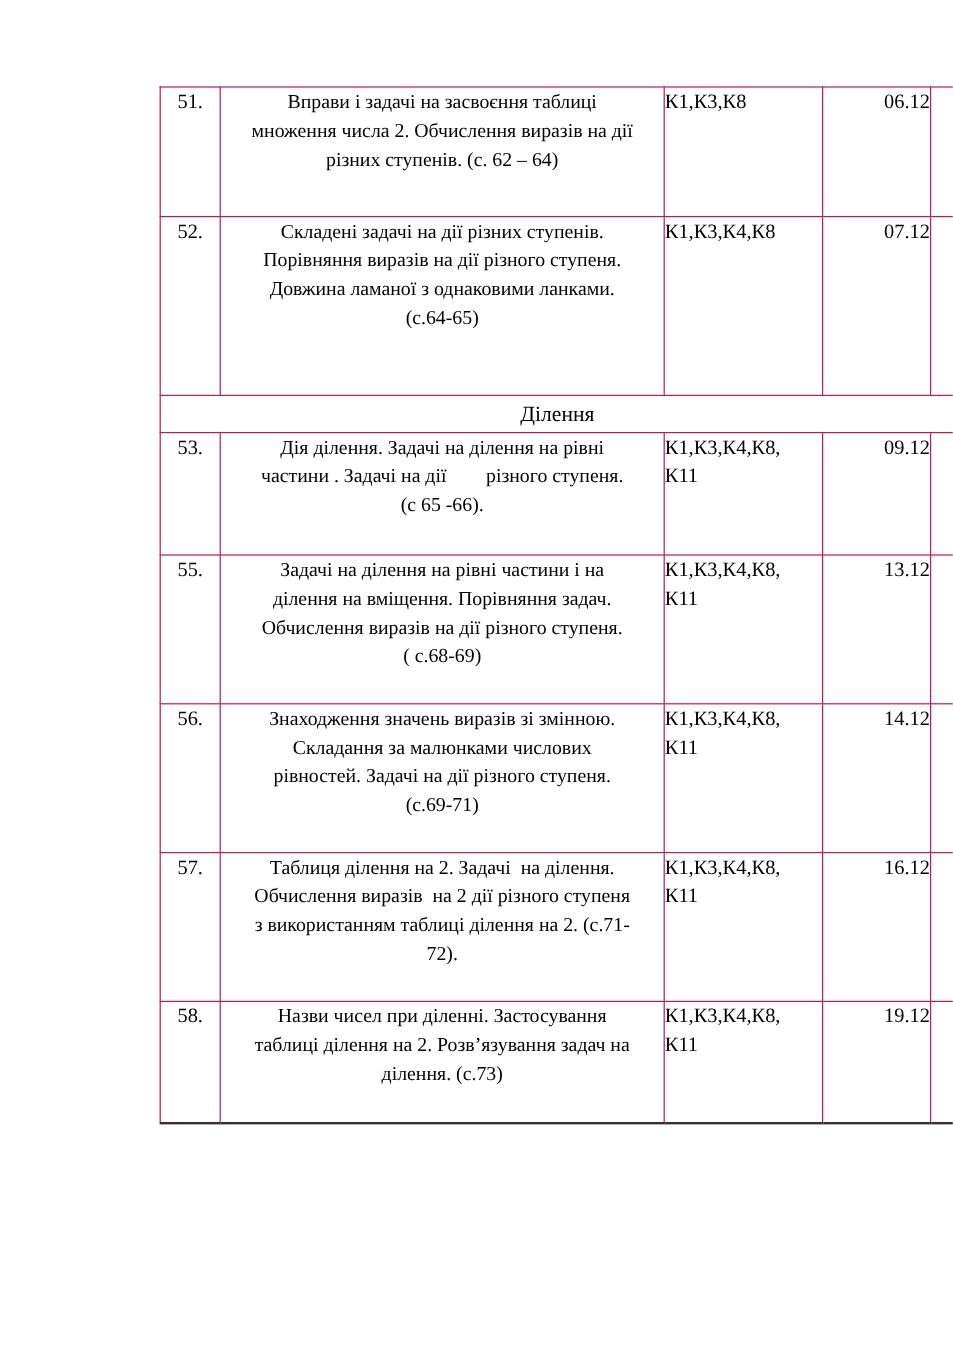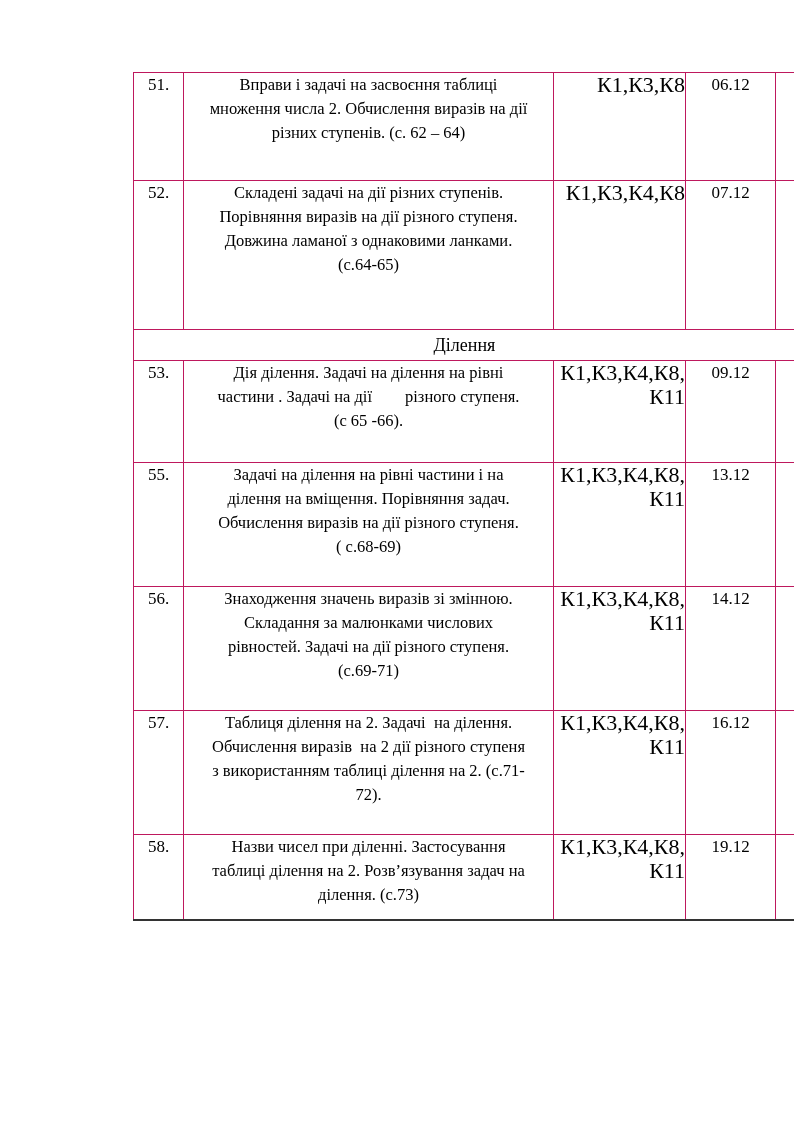--- a/index.html
+++ b/index.html
@@ -45,28 +45,28 @@
     padding-top: 3px;
   }
   td.cell-topic {
     font-size: 16.5px;
     line-height: 24px;
     padding: 24px 2px 0 2px;
     white-space: pre-wrap;
     text-align: center;
   }
   td.cell-codes {
-    text-align: right;
-    font-size: 22px;
+    text-align: left;
+    font-size: 17px;
     line-height: 24px;
     padding-top: 3px;
     white-space: pre-wrap;
   }
   td.cell-date {
-    text-align: center;
+    text-align: right;
     font-size: 17px;
     line-height: 24px;
     padding-top: 3px;
   }
   td.cell-extra { }
 
   tr.divider-row td {
     text-align: center;
     font-weight: normal;
     font-size: 18px;
@@ -150,21 +150,21 @@
     <td class="cell-num">57.</td>
     <td class="cell-topic">Таблиця ділення на 2. Задачі  на ділення.
 Обчислення виразів  на 2 дії різного ступеня
 з використанням таблиці ділення на 2. (с.71-
 72).</td>
     <td class="cell-codes">К1,К3,К4,К8,
 К11</td>
     <td class="cell-date">16.12</td>
     <td class="cell-extra"></td>
   </tr>
-      <tr style="height: 85px; margin-top: 16px;">
+      <tr style="height: 101px; margin-top: 16px;">
     <td class="cell-num">58.</td>
     <td class="cell-topic">Назви чисел при діленні. Застосування
 таблиці ділення на 2. Розв’язування задач на
 ділення. (с.73)</td>
     <td class="cell-codes">К1,К3,К4,К8,
 К11</td>
     <td class="cell-date">19.12</td>
     <td class="cell-extra"></td>
   </tr>
     </tbody>

